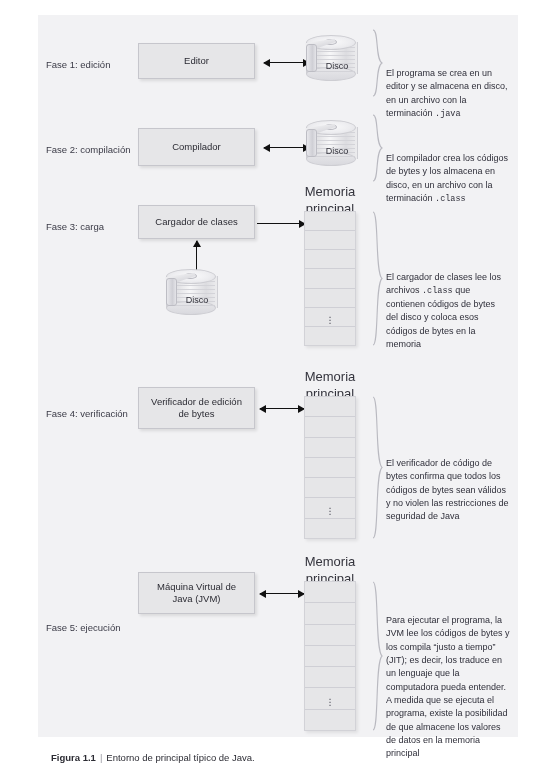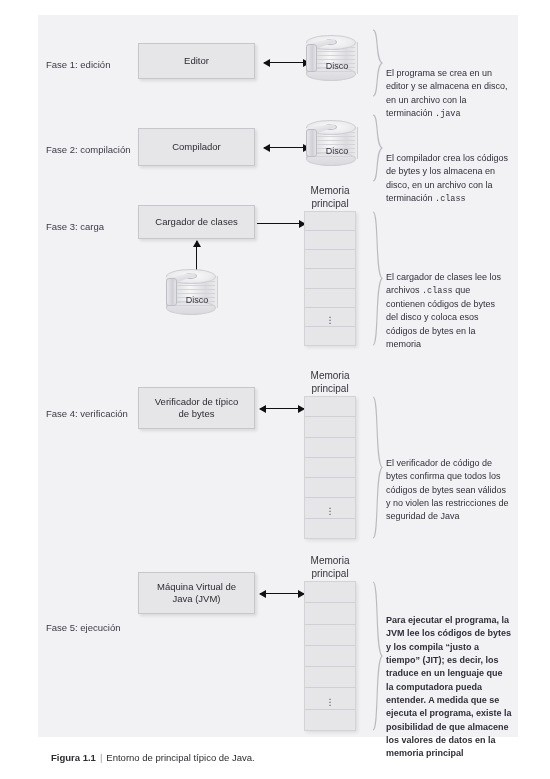--- a/index.html
+++ b/index.html
@@ -187,21 +187,21 @@
   .memory {
     position: absolute;
     width: 52px;
   }
   .memory-title {
     position: absolute;
     left: -10px;
     top: -27px;
     width: 72px;
     text-align: center;
-    font-size: 10px;
+    font-size: 13px;
     color: #33333c;
     line-height: 1.3;
   }
   .memory-cells {
     position: absolute;
     left: 0; top: 0;
     width: 52px;
     height: 100%;
     background: #e6e6e8;
     border: 1px solid #d2d2d7;
@@ -396,21 +396,21 @@
     <div class="desc" style="left:348px;top:60px;width:122px;">
       <span>El cargador de clases lee los archivos </span><span class="mono">.class</span><span> que contienen códigos de bytes del disco y coloca esos códigos de bytes en la memoria</span>
     </div>
   </div>
 
   <div class="phase-row" style="top:345px;height:180px;">
     <div class="phase-label" style="top:48px;">Fase 4: verificación</div>
 
     <div class="proc-box" style="top:27px;height:42px;">
       <div>
-        <span>Verificador de típico</span><br>
+        <span>Verificador de edición</span><br>
         <span>de bytes</span>
       </div>
     </div>
 
     <div class="arrow left right" style="left:222px;top:48px;width:44px;"></div>
 
     <div class="memory" style="left:266px;top:36px;height:143px;">
       <div class="memory-title">
         <span>Memoria</span><br>
         <span>principal</span>
@@ -476,21 +476,21 @@
         <div class="mem-cell"></div>
       </div>
     </div>
 
     <div class="brace" style="left:334px;top:36px;height:150px;">
       <svg width="11" height="150" viewBox="0 0 11 150" fill="none">
         <path d="M1 1 C7 1 3 69 10 75 C3 81 7 149 1 149" stroke="#b9b9c0" stroke-width="1.1" fill="none"></path>
       </svg>
     </div>
 
-    <div class="desc" style="left:348px;top:33px;width:126px;font-weight:bold;">
+    <div class="desc" style="left:348px;top:33px;width:126px;">
       <span>Para ejecutar el programa, la JVM lee los códigos de bytes y los compila “justo a tiempo” (JIT); es decir, los traduce en un lenguaje que la computadora pueda entender. A medida que se ejecuta el programa, existe la posibilidad de que almacene los valores de datos en la memoria principal</span>
     </div>
   </div>
 
 </div>
 
 <div id="caption">
   <span class="cap-label">Figura 1.1</span><span class="cap-bar">|</span><span>Entorno de principal típico de Java.</span>
 </div>
 

